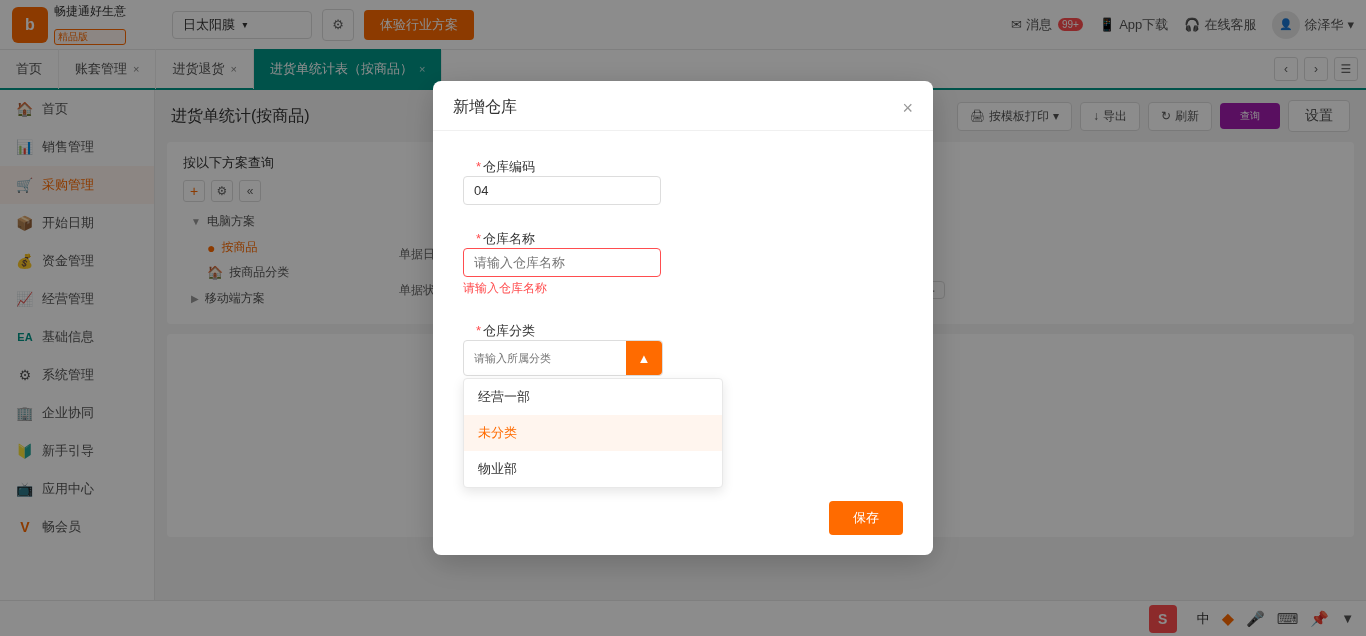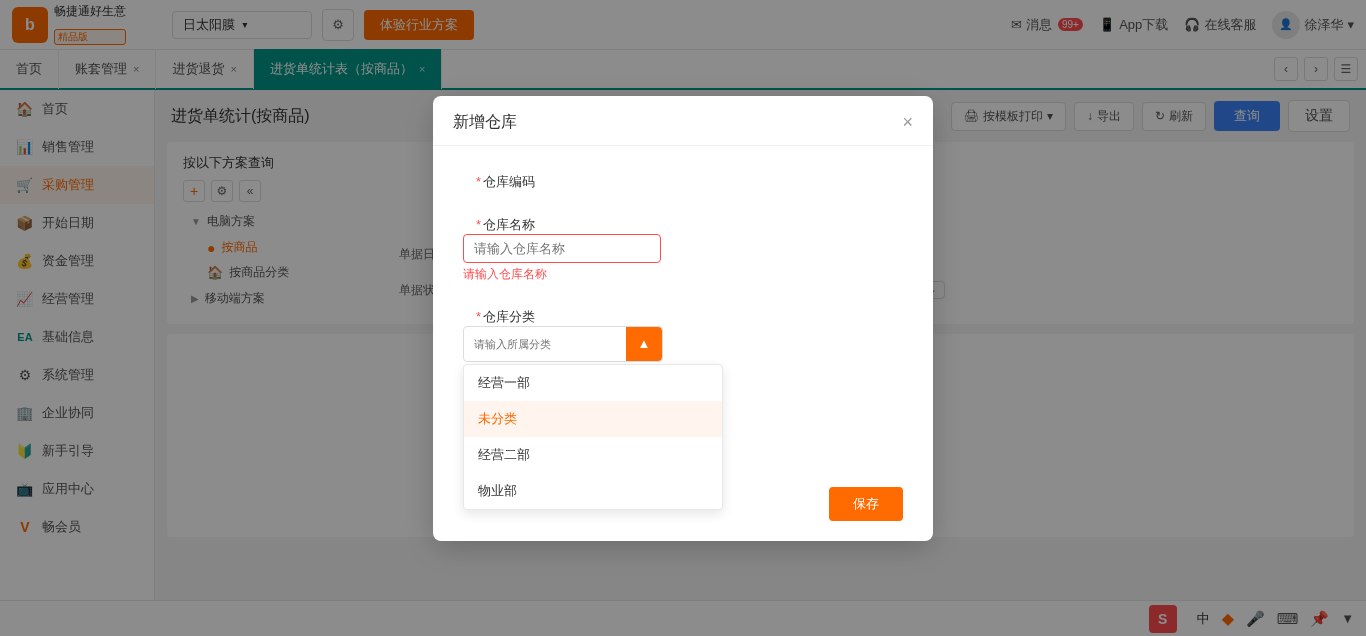--- a/index.html
+++ b/index.html
@@ -192,27 +192,27 @@
       display: flex; align-items: center; gap: 4px;
       padding: 5px 12px;
       border: 1px solid #ddd;
       border-radius: 4px;
       background: #fff;
       cursor: pointer;
       font-size: 12px;
       color: #555;
     }
     .query-btn {
-      background: #3b82f6;
+      background: #a21caf;
       color: white;
       border: none;
       border-radius: 4px;
       padding: 6px 20px;
       cursor: pointer;
-      font-size: 13px;
+      font-size: 10px;
     }
     .settings-btn {
       background: #fff;
       color: #555;
       border: 1px solid #ddd;
       border-radius: 4px;
       padding: 6px 16px;
       cursor: pointer;
       font-size: 14px;
     }
@@ -652,20 +652,21 @@
     <div class="modal-header">
       <span class="modal-title">新增仓库</span>
       <span class="modal-close">×</span>
     </div>
     <div class="modal-body">
 
       <div class="form-row">
         <div class="form-label">
           <span class="req">*</span><span>仓库编码</span>
         </div>
+        <input class="form-input" type="text" value="04" style="">
       </div>
 
       <div class="form-row">
         <div class="form-label">
           <span class="req">*</span><span>仓库名称</span>
         </div>
         <div style="flex:1;display:flex;flex-direction:column;gap:3px;">
           <input class="form-input error" type="text" placeholder="请输入仓库名称" style="border-color: rgb(255, 77, 79);">
           <span style="color:#ff4d4f;font-size:12px;">请输入仓库名称</span>
         </div>
@@ -682,23 +683,20 @@
               <span>▲</span>
             </div>
           </div>
 
           <div class="dropdown-list">
             <div class="dropdown-item">
               <span>经营一部</span>
             </div>
             <div class="dropdown-item selected">
               <span>未分类</span>
-            </div>
-            <div class="dropdown-item">
-              <span>经营二部</span>
             </div>
             <div class="dropdown-item">
               <span>物业部</span>
             </div>
           </div>
         </div>
       </div>
 
       <div class="form-row">
         <div class="form-label">

